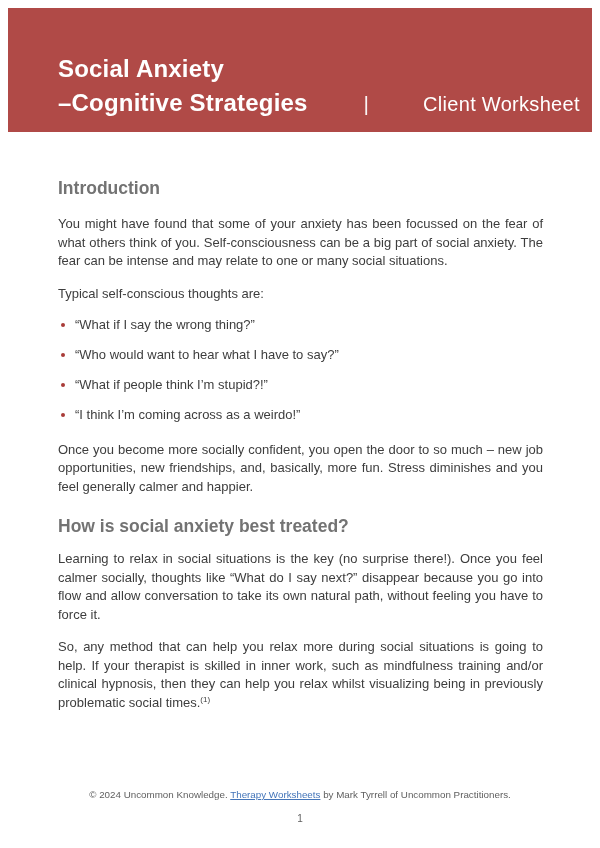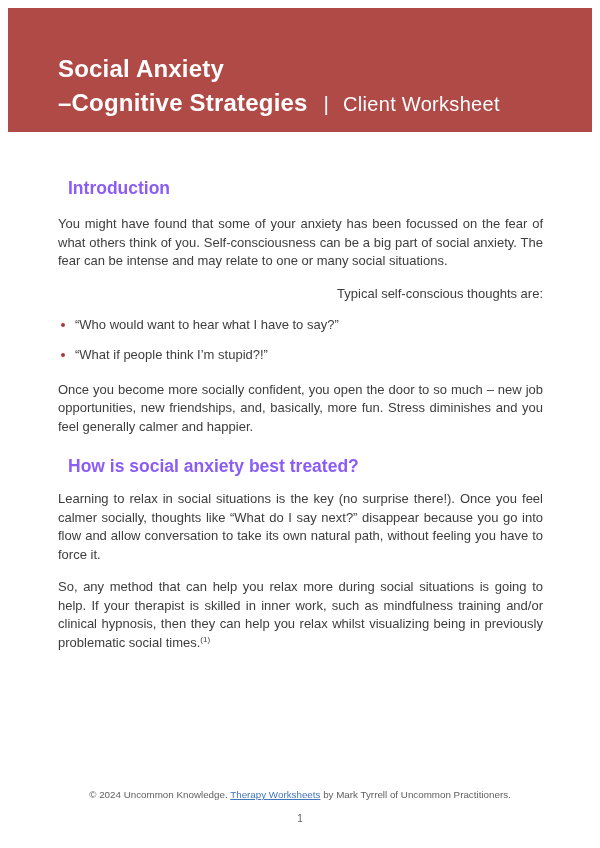--- a/index.html
+++ b/index.html
@@ -18,55 +18,55 @@
     left: 8px; top: 8px; right: 8px;
     height: 124px;
     background: #b04a47;
     color: #ffffff;
     padding: 44px 0 0 50px;
   }
   .banner .title-line1 {
     font-size: 24px; font-weight: bold; line-height: 33px; letter-spacing: .2px;
   }
   .banner .title-line2 {
-    display: flex; align-items: baseline; line-height: 35px;
+    display: flex; align-items: baseline; line-height: 35px; gap: 40px;
   }
   .banner .title-bold {
     font-size: 24px; font-weight: bold; letter-spacing: .2px;
   }
   .banner .divider {
     font-size: 21px; font-weight: 300; margin: 0 14px 0 16px; opacity: .95;
   }
   .banner .subtitle {
     font-size: 20px; font-weight: 400; letter-spacing: .3px; text-align: right;
   }
 
   
   .content {
     position: absolute;
     left: 58px; right: 57px; top: 178px;
     color: #3d3d3d;
     font-size: 13px;
     line-height: 18.5px;
   }
   h2.sec-heading {
-    color: #8b5cf6;
+    color: #737373;
     font-size: 17.5px;
     font-weight: bold;
-    margin: 0 0 16px 10px;
+    margin: 0 0 16px 0;
     line-height: 21px;
   }
   h2.sec-heading.second { margin-top: 20px; margin-bottom: 13px; }
   p.body-para {
     margin: 0 0 14px 0;
     text-align: justify;
   }
   p.lead-in {
     margin: 0 0 13px 0;
-    text-align: right;
+    text-align: left;
   }
   ul.thought-list {
     list-style: none;
     margin: 0 0 16px 0;
     padding: 0;
   }
   ul.thought-list li {
     display: flex;
     align-items: flex-start;
     margin-bottom: 11.5px;
@@ -124,25 +124,33 @@
     <h2 class="sec-heading">Introduction</h2>
 
 
     <p class="body-para">You might have found that some of your anxiety has been focussed on the fear of what others think of you. Self-consciousness can be a big part of social anxiety. The fear can be intense and may relate to one or many social situations.</p>
 
     <p class="lead-in">Typical self-conscious thoughts are:</p>
 
     <ul class="thought-list">
       <li>
         <span class="dot"></span>
+        <span>“What if I say the wrong thing?”</span>
+      </li>
+      <li>
+        <span class="dot"></span>
         <span>“Who would want to hear what I have to say?”</span>
       </li>
       <li>
         <span class="dot"></span>
         <span>“What if people think I’m stupid?!”</span>
+      </li>
+      <li>
+        <span class="dot"></span>
+        <span>“I think I’m coming across as a weirdo!”</span>
       </li>
     </ul>
 
     <p class="body-para">Once you become more socially confident, you open the door to so much – new job opportunities, new friendships, and, basically, more fun. Stress diminishes and you feel generally calmer and happier.</p>
 
     <h2 class="sec-heading second">How is social anxiety best treated?</h2>
 
     <p class="body-para">Learning to relax in social situations is the key (no surprise there!). Once you feel calmer socially, thoughts like “What do I say next?” disappear because you go into flow and allow conversation to take its own natural path, without feeling you have to force it.</p>
 
     <p class="body-para"><span>So, any method that can help you relax more during social situations is going to help. If your therapist is skilled in inner work, such as mindfulness training and/or clinical hypnosis, then they can help you relax whilst visualizing being in previously problematic social times.</span><sup class="footnote">(1)</sup></p>

